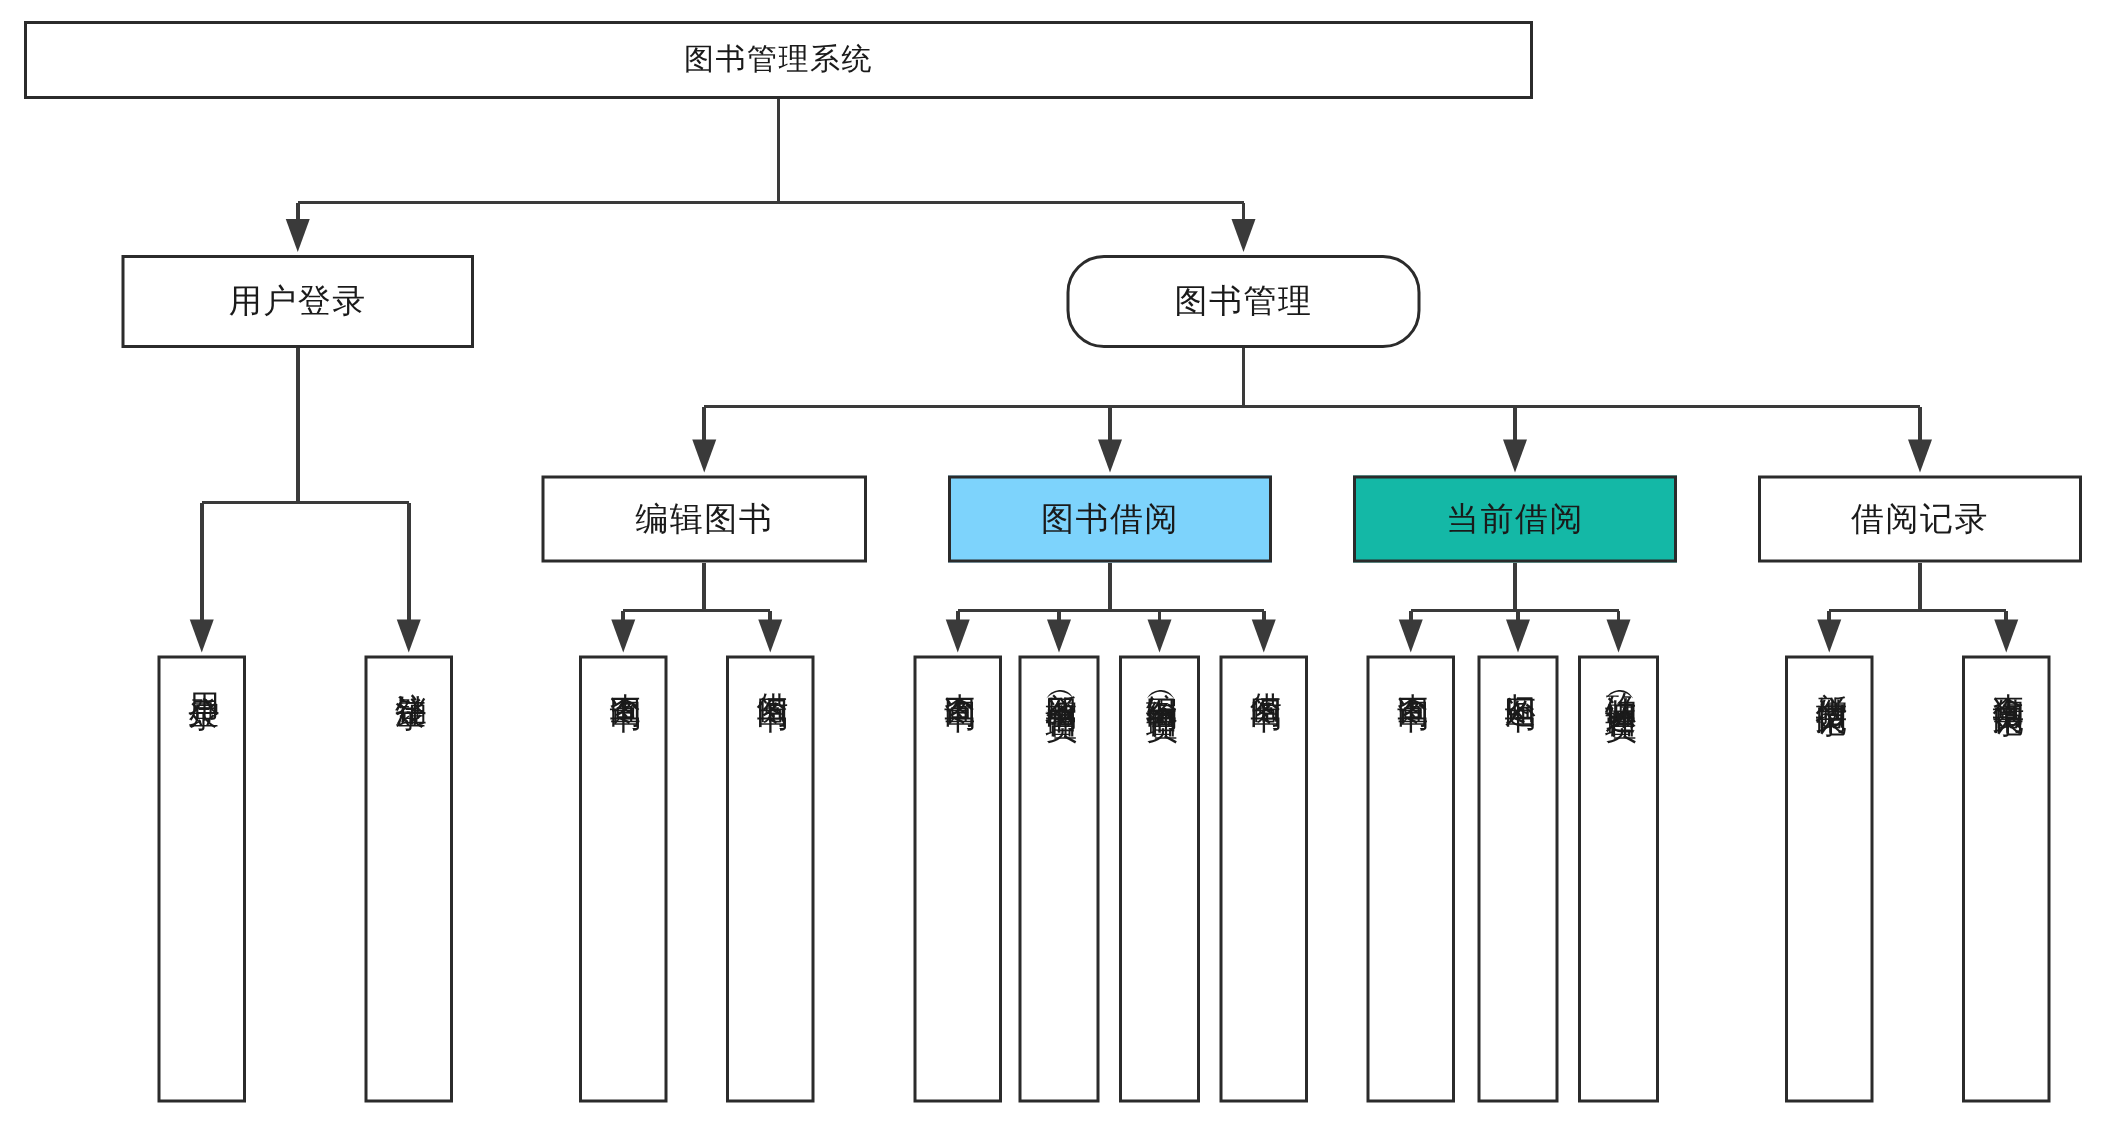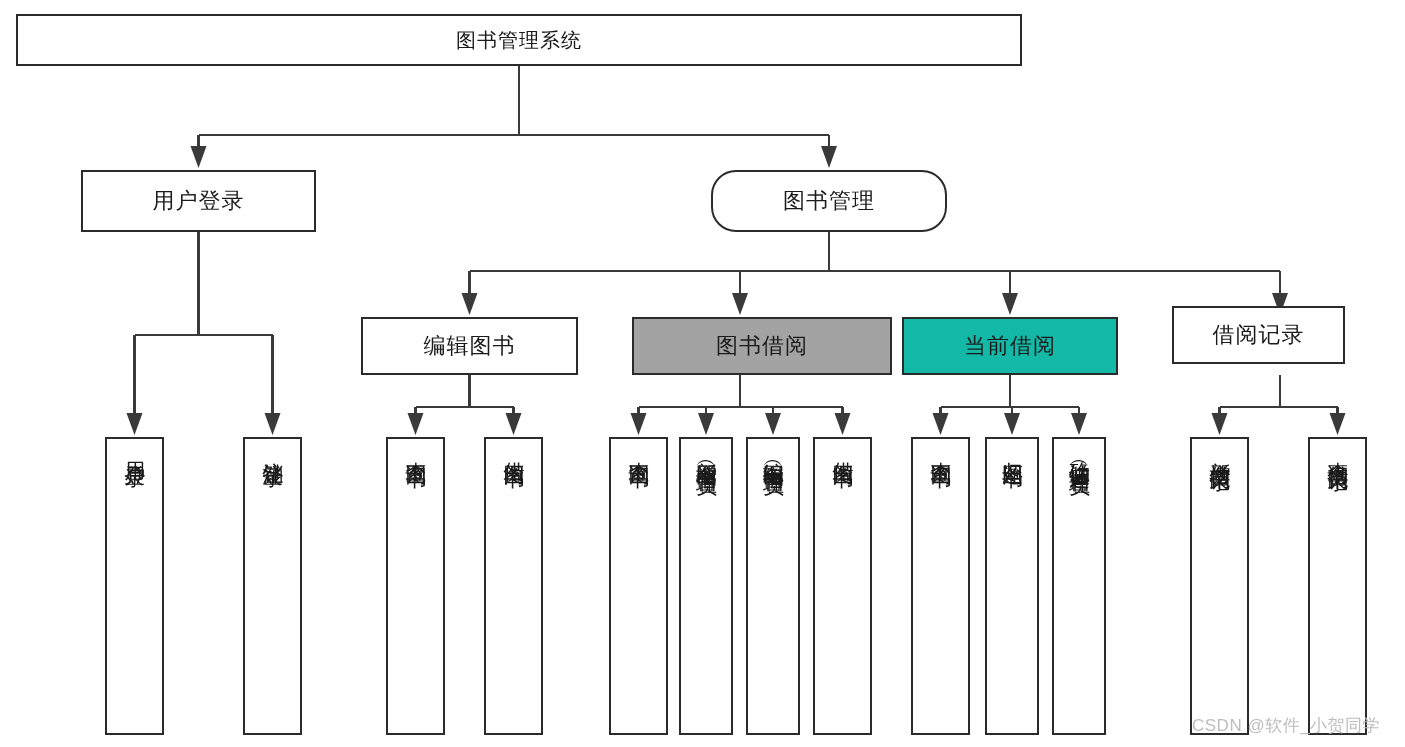--- a/index.html
+++ b/index.html
@@ -130,27 +130,27 @@
       </div>
       <div class="node horizontal" style="left: 81px; top: 170px; width: 235px; height: 62px; border-color: rgb(43, 43, 43); background: rgb(255, 255, 255); color: rgb(26, 26, 26);">
         <span class="node-label">用户登录</span>
       </div>
       <div class="node horizontal" style="left: 711px; top: 170px; width: 236px; height: 62px; border-color: rgb(43, 43, 43); background: rgb(255, 255, 255); color: rgb(26, 26, 26); border-radius: 25px;">
         <span class="node-label">图书管理</span>
       </div>
       <div class="node horizontal" style="left: 361px; top: 317px; width: 217px; height: 58px; border-color: rgb(43, 43, 43); background: rgb(255, 255, 255); color: rgb(26, 26, 26);">
         <span class="node-label">编辑图书</span>
       </div>
-      <div class="node horizontal" style="left: 632px; top: 317px; width: 260px; height: 58px; border-color: rgb(43, 43, 43); background: #a3a3a3; color: rgb(26, 26, 26); text-align: right;">
+      <div class="node horizontal" style="left: 632px; top: 317px; width: 216px; height: 58px; border-color: rgb(43, 43, 43); background: #7dd3fc; color: rgb(26, 26, 26); text-align: right;">
         <span class="node-label">图书借阅</span>
       </div>
       <div class="node horizontal" style="left: 902px; top: 317px; width: 216px; height: 58px; border-color: rgb(43, 43, 43); background: #14b8a6; color: rgb(26, 26, 26);">
         <span class="node-label">当前借阅</span>
       </div>
-      <div class="node horizontal" style="left: 1172px; top: 306px; width: 173px; height: 58px; border-color: rgb(43, 43, 43); background: rgb(255, 255, 255); color: rgb(26, 26, 26);">
+      <div class="node horizontal" style="left: 1172px; top: 317px; width: 216px; height: 58px; border-color: rgb(43, 43, 43); background: rgb(255, 255, 255); color: rgb(26, 26, 26);">
         <span class="node-label">借阅记录</span>
       </div>
       <div class="node vertical" style="left: 105px; top: 437px; width: 59px; height: 298px; border-color: rgb(43, 43, 43); background: rgb(255, 255, 255); color: rgb(26, 26, 26);">
         <span class="node-label">用户登录</span>
       </div>
       <div class="node vertical" style="left: 243px; top: 437px; width: 59px; height: 298px; border-color: rgb(43, 43, 43); background: rgb(255, 255, 255); color: rgb(26, 26, 26);">
         <span class="node-label">注销登录</span>
       </div>
       <div class="node vertical" style="left: 386px; top: 437px; width: 59px; height: 298px; border-color: rgb(43, 43, 43); background: rgb(255, 255, 255); color: rgb(26, 26, 26);">
         <span class="node-label">查询图书</span>
@@ -180,15 +180,14 @@
         <span class="node-label">确认归还（管理员）</span>
       </div>
       <div class="node vertical" style="left: 1190px; top: 437px; width: 59px; height: 298px; border-color: rgb(43, 43, 43); background: rgb(255, 255, 255); color: rgb(26, 26, 26);">
         <span class="node-label">新增借阅记录</span>
       </div>
       <div class="node vertical" style="left: 1308px; top: 437px; width: 59px; height: 298px; border-color: rgb(43, 43, 43); background: rgb(255, 255, 255); color: rgb(26, 26, 26);">
         <span class="node-label">查询借阅记录</span>
       </div>
     </div>
 
-  <div id="watermark" style="left: 1192px; top: 714px; color: rgb(189, 189, 189);">CSDN @软件_小贺同学</div>
 
 </div>
 
 </body></html>

